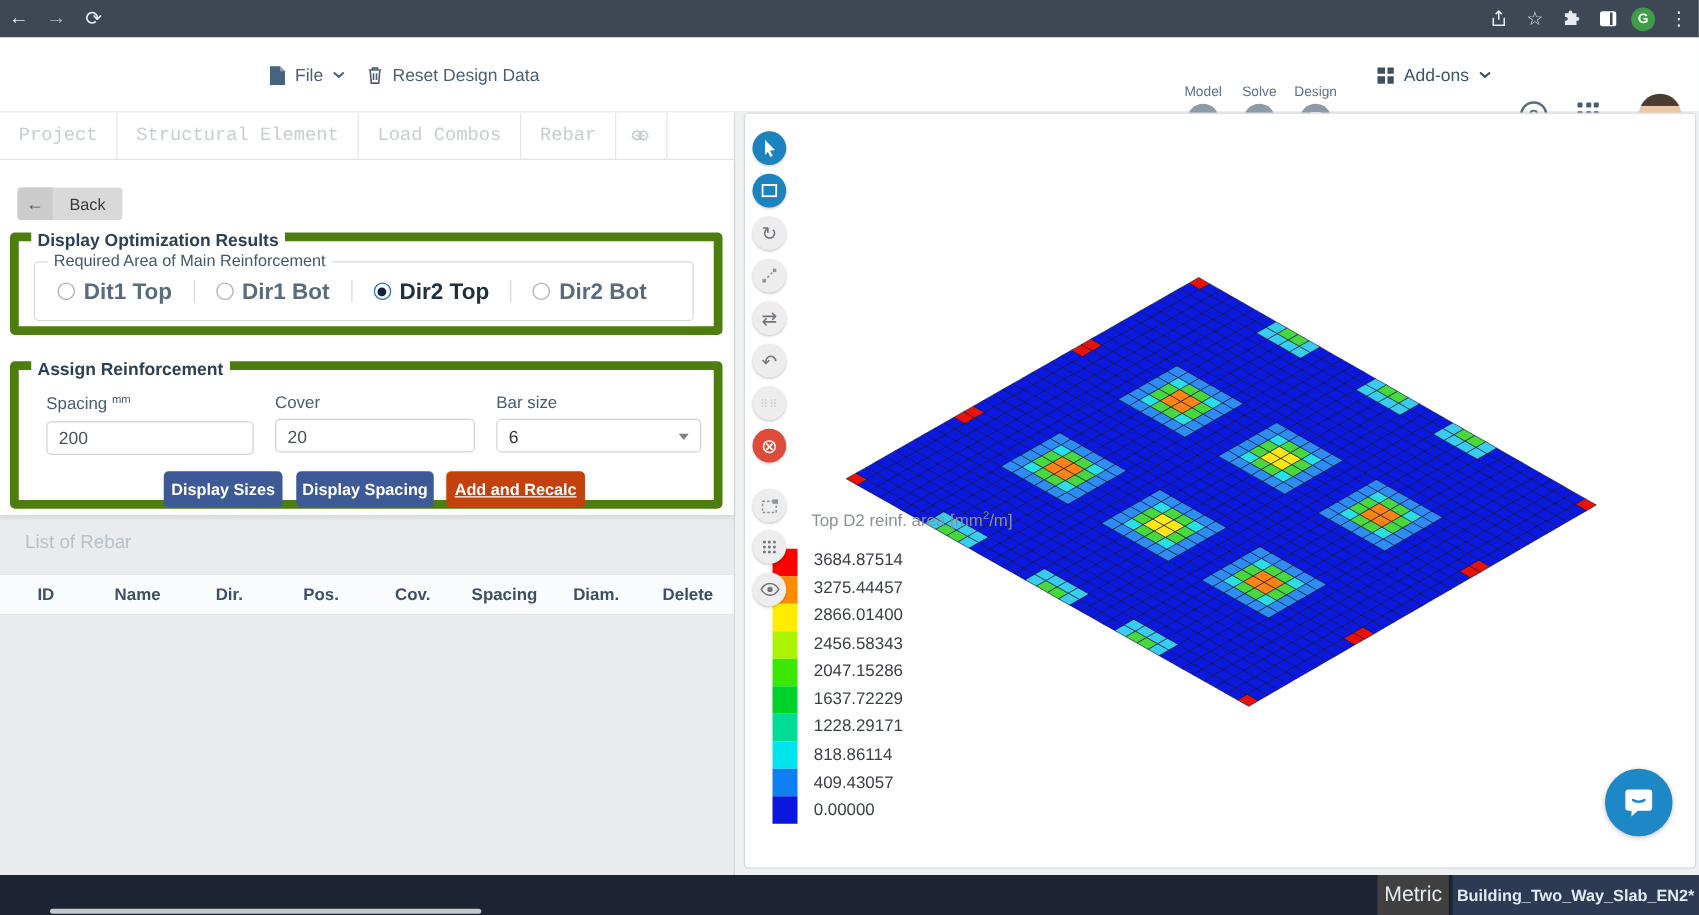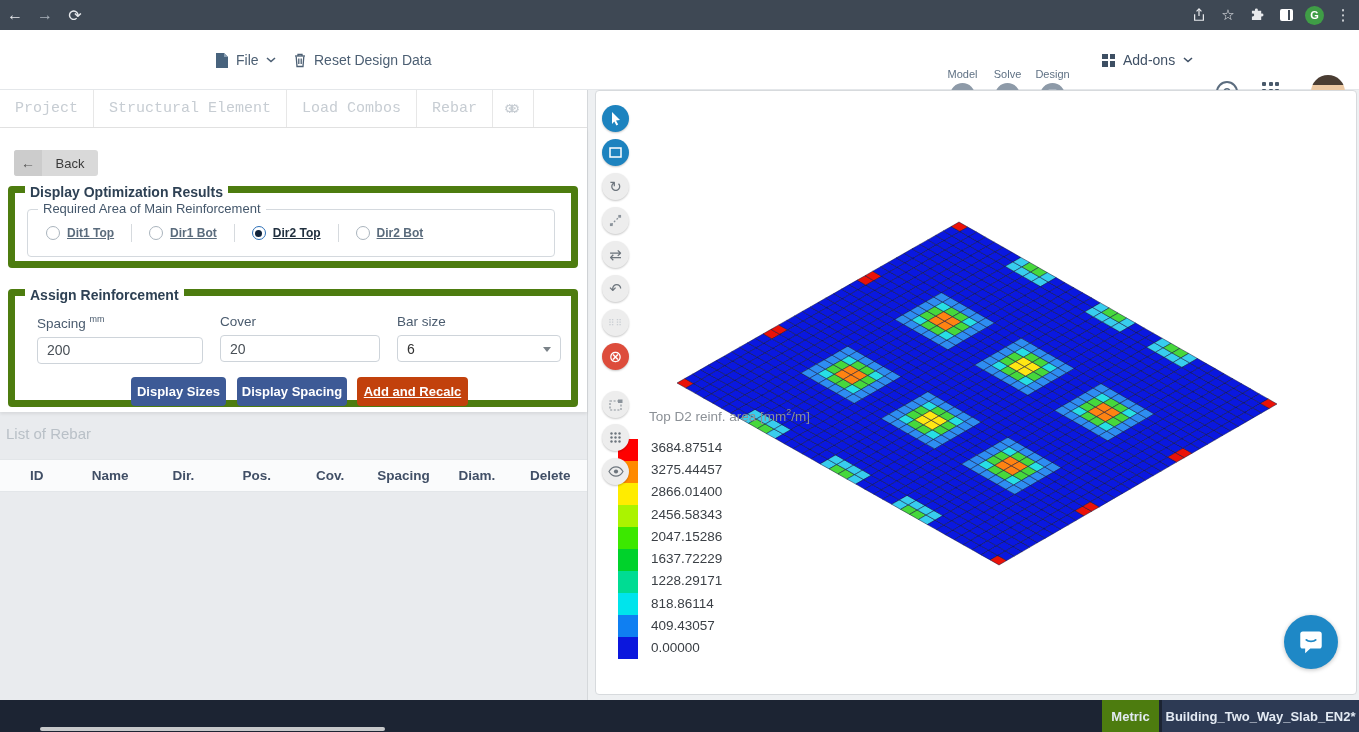--- a/index.html
+++ b/index.html
@@ -73,40 +73,40 @@
   .fs { position:absolute; border:7px solid #4d7c0f; border-radius:4px; }
   .fs-legend { position:absolute; top:-9px; left:10px; background:#fff; padding:0 5px;
     font-size:14px; color:#2e4154; font-weight:bold; white-space:nowrap; }
   .fs-opt { left:8px; top:58px; width:570px; height:82px; }
   .fs-inner { left:12px; top:16px; right:16px; height:48px; border:1px solid #d4d9de; border-radius:4px; position:absolute; }
   .fs-inner .fs-legend { font-size:13px; color:#44576b; font-weight:normal; }
   .radio-row { position:absolute; left:18px; top:0; right:8px; height:100%;
     display:flex; align-items:center; }
   .radio-opt { display:flex; align-items:center; gap:7px; cursor:pointer; }
   .radio { width:14px; height:14px; border-radius:50%; border:1px solid #aab4bd; background:#fff; position:relative; }
-  .radio-label { font-size:12px; font-weight:bold; color:#5a6b7c;text-decoration:underline; }
+  .radio-label { font-size:18px; font-weight:bold; color:#5a6b7c; }
   .radio-opt.sel .radio { border:1.5px solid #2c6fb7; }
   .radio-opt.sel .radio::after { content:''; position:absolute; inset:2.5px; border-radius:50%; background:#10233b; }
   .radio-opt.sel .radio-label { color:#21303f; }
   .radio-sep { width:1px; height:18px; background:#d6dade; margin:0 17px; }
   .fs-assign { left:8px; top:161px; width:570px; height:118px; }
   .field-col { position:absolute; top:18px; }
   .field-label { font-size:13.5px; color:#4a5b6e; margin-bottom:6px; }
   .field-label sup { font-size:9px; }
   .text-input { width:100%; height:27px; border:1px solid #ced4da; border-radius:4px;
     font-family:"Liberation Sans",sans-serif; font-size:14px; color:#495057; padding:0 9px; outline:none; }
   .select-box { width:100%; height:27px; border:1px solid #ced4da; border-radius:4px;
     font-size:14px; color:#333; padding:0 9px; display:flex; align-items:center; position:relative; cursor:pointer; background:#fff; }
   .select-caret { position:absolute; right:9px; top:11px; width:0; height:0;
     border-left:4px solid transparent; border-right:4px solid transparent; border-top:5px solid #7a8288; }
   .btn { position:absolute; top:81px; height:29px; border:none; border-radius:4px; color:#fff;
     font-family:"Liberation Sans",sans-serif; font-size:13px; font-weight:bold; cursor:pointer; }
   .btn-blue { background:#3d5a96; }
   .btn-orange { background:#c2410c;text-decoration:underline; }
-  .list-title { position:absolute; left:6px; top:335px; font-size:15px; color:#b9c0c7; }
+  .list-title { position:absolute; left:20px; top:335px; font-size:15px; color:#b9c0c7; }
   .rebar-header { position:absolute; left:0; top:369px; width:100%; height:33px; background:#fafbfc;
     border-top:1px solid #e3e6e9; border-bottom:1px solid #e3e6e9; display:flex; align-items:center; }
   .rebar-col { flex:1; text-align:center; font-size:13.5px; font-weight:bold; color:#414f66; }
 
   
   .canvas-panel { position:absolute; left:595px; top:90px; width:762px; height:605px;
     background:#fff; border:1px solid #d7dadd; border-radius:4px; }
   #slab-svg { position:absolute; left:0; top:0; z-index:2; }
   .vtoolbar-btn { position:absolute; left:6px; width:27px; height:27px; border-radius:50%;
     background:#ededed; box-shadow:0 1px 2px rgba(0,0,0,.22); z-index:7; cursor:pointer;
@@ -120,22 +120,22 @@
   .legend-bar { position:absolute; left:22px; top:348px; width:20px; }
   .legend-band { width:20px; height:22px; }
   .legend-values { position:absolute; left:55px; top:345px; }
   .legend-value { height:22.3px; font-size:13.5px; color:#3b4046; display:flex; align-items:center; }
   .chat-fab { position:absolute; left:688px; top:524px; width:54px; height:54px; border-radius:50%;
     background:#1e88c6; z-index:8; display:flex; align-items:center; justify-content:center;
     cursor:pointer; box-shadow:0 1px 4px rgba(0,0,0,.25); }
 
   
   .status-bar { position:absolute; left:0; top:700px; width:1359px; height:32px; background:#1c2433; }
-  .metric-tab { position:absolute; left:1102px; top:0; width:57px; height:32px; background:#4d7c0f;
-    color:#e3eaf3; font-size:13px; font-weight:bold; display:flex; align-items:center; justify-content:center; cursor:pointer; }
+  .metric-tab { position:absolute; left:1102px; top:0; width:57px; height:32px; background:#404040;
+    color:#e3eaf3; font-size:17px; font-weight:normal; display:flex; align-items:center; justify-content:center; cursor:pointer; }
   .file-tab { position:absolute; left:1162px; top:0; right:0; height:32px; background:#2d3a54;
     color:#e3eaf3; font-size:13px; font-weight:bold; display:flex; align-items:center; justify-content:center; cursor:pointer; }
   .h-scrollbar { position:absolute; left:40px; top:727px; width:345px; height:4px;
     background:#c6c8ca; border-radius:2px; z-index:10; cursor:pointer; }
 </style>
 </head>
 <body>
 
 <div class="browser-bar">
   <span class="bnav">←</span>

